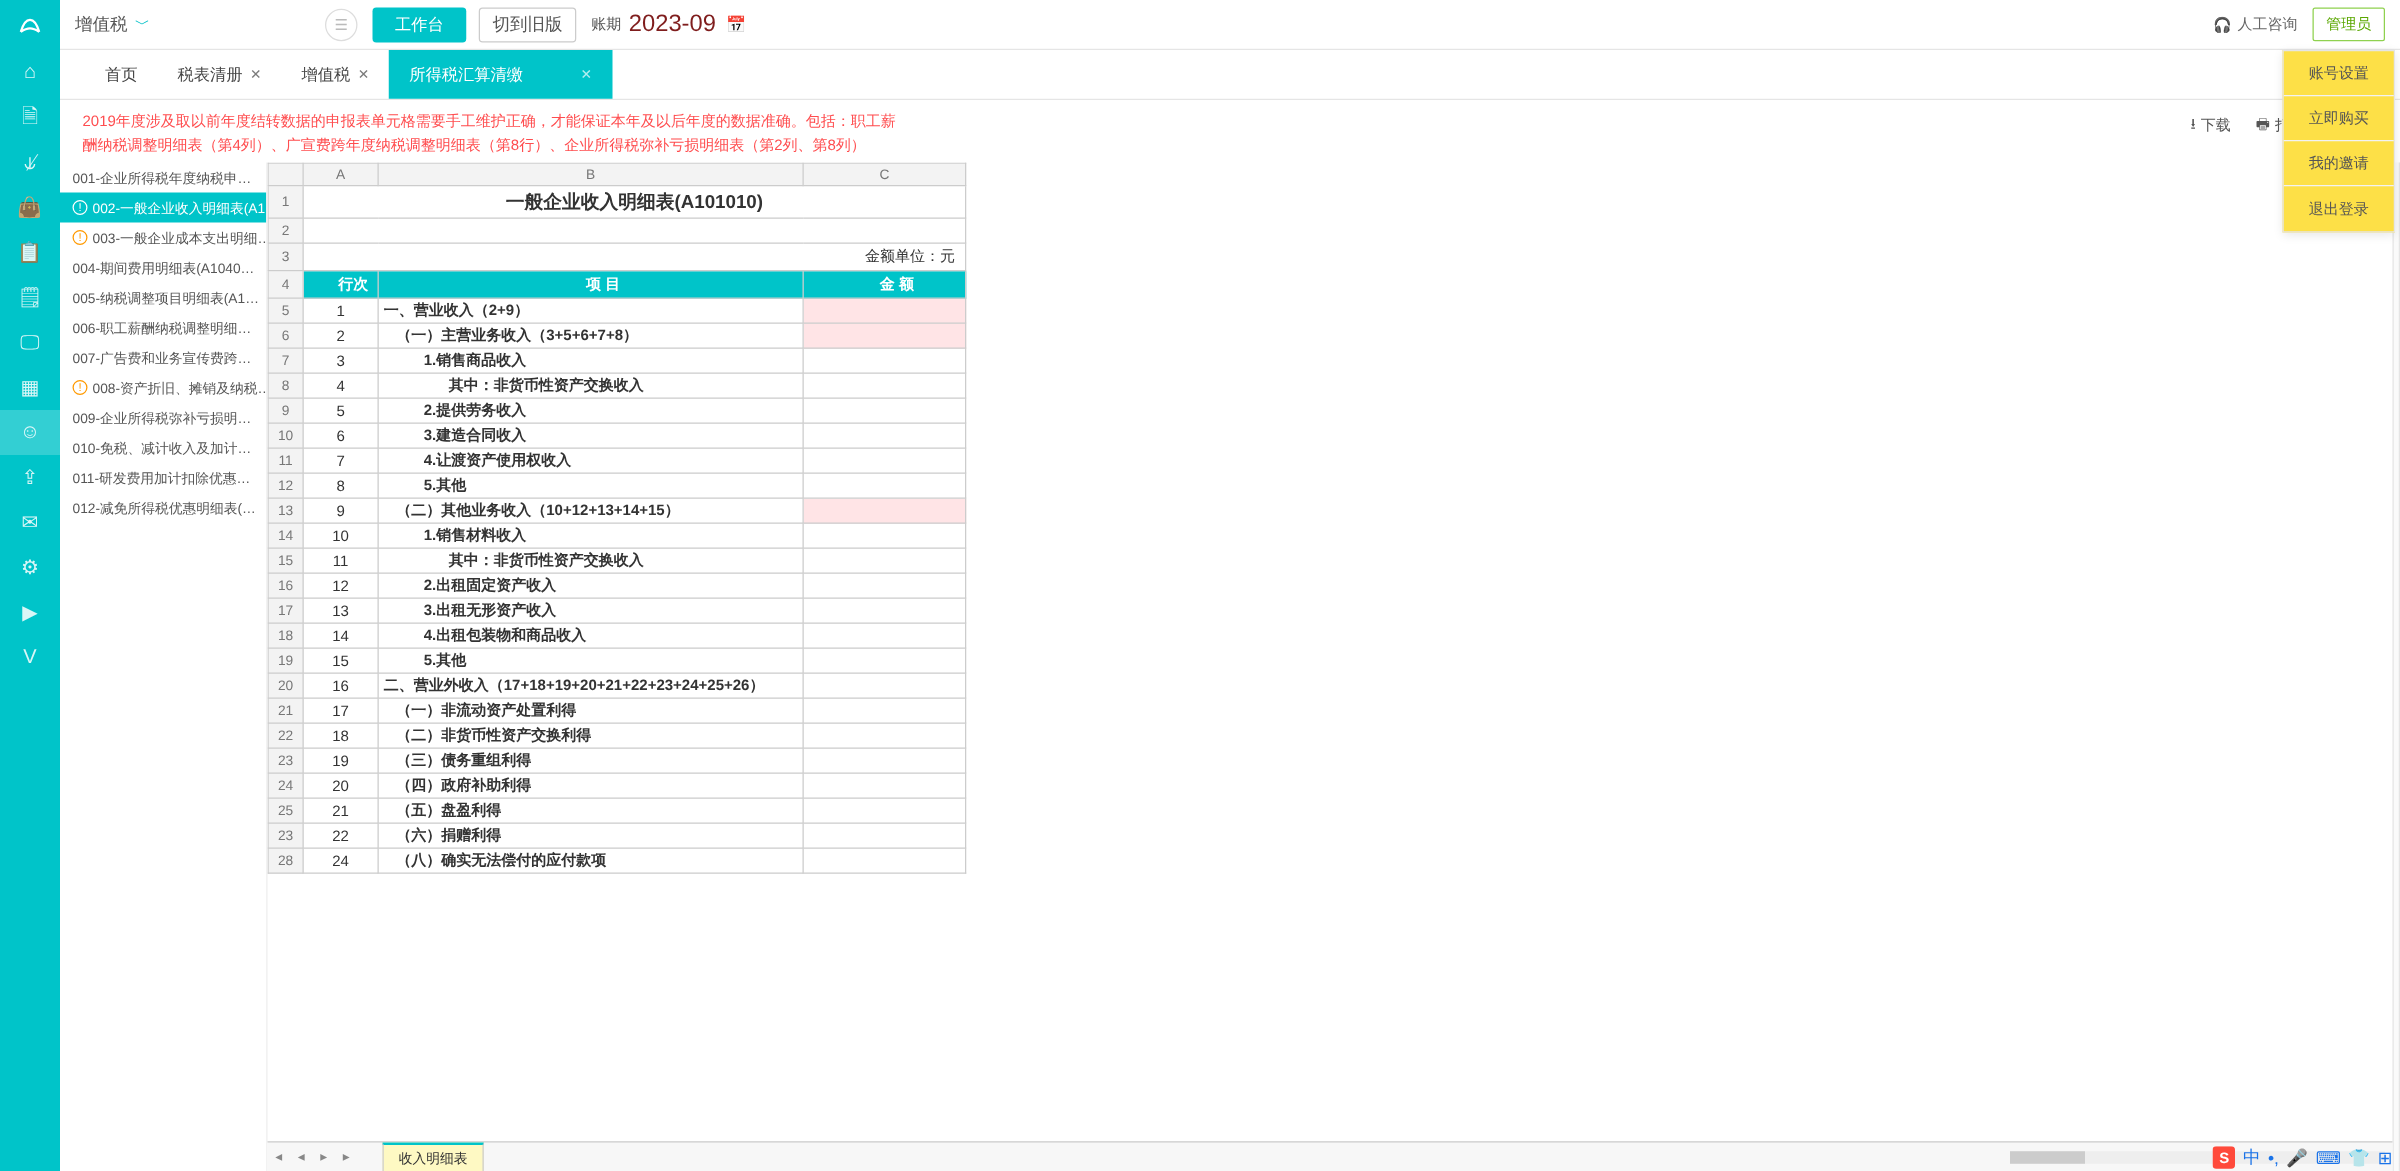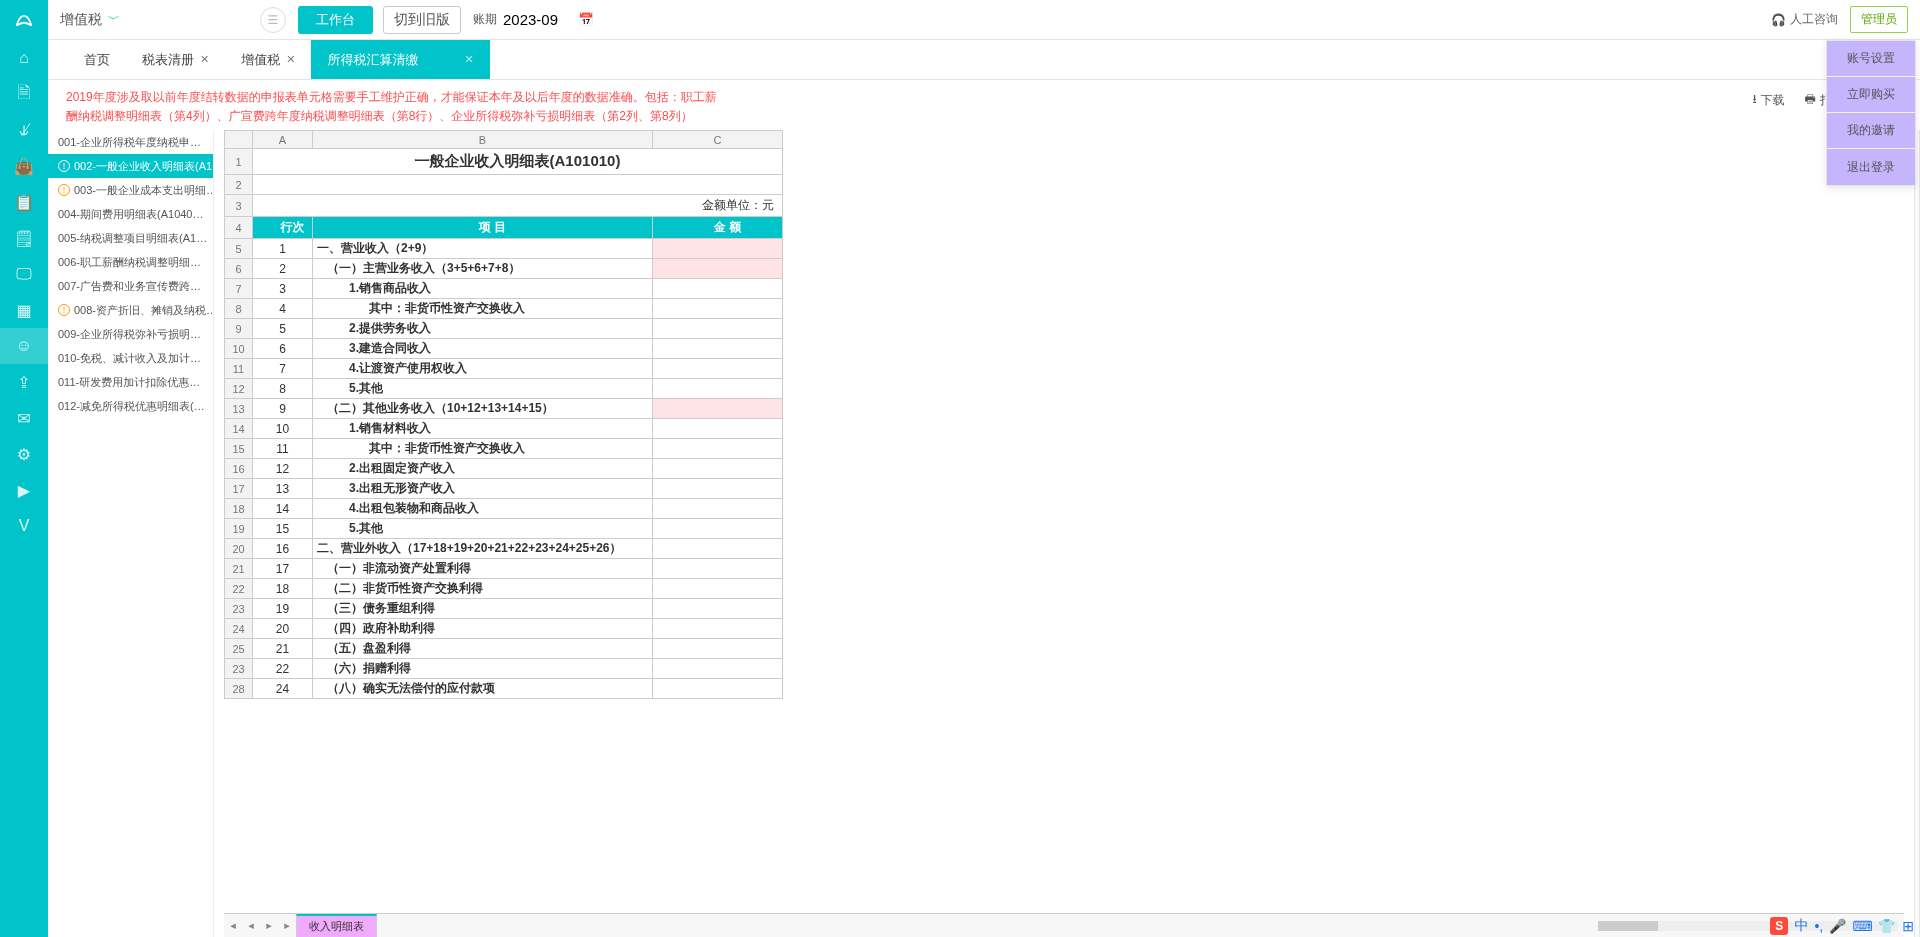--- a/index.html
+++ b/index.html
@@ -15,38 +15,38 @@
     
     .main { flex:1; display:flex; flex-direction:column; min-width:0; position:relative; }
     
     .topbar { height:40px; display:flex; align-items:center; padding:0 12px; border-bottom:1px solid #e5e5e5; background:#fff; }
     .crumb { font-size:14px; color:#555; margin-right:140px; display:flex; align-items:center; }
     .crumb .chev { margin-left:6px; color:#00c0c7; font-size:12px; }
     .circle-btn { width:26px; height:26px; border-radius:50%; border:1px solid #ddd; display:flex; align-items:center; justify-content:center; margin-right:12px; color:#bbb; }
     .tb-btn { padding:5px 18px; background:#00c4c9; color:#fff; border-radius:3px; font-size:13px; margin-right:10px; cursor:pointer; }
     .tb-outl { padding:4px 10px; border:1px solid #ccc; border-radius:3px; font-size:14px; margin-right:12px; cursor:pointer; color:#555; }
     .period-lbl { font-size:12px; color:#555; margin-right:6px; }
-    .period-val { font-size:15px; color:#000000; margin-right:20px; }
+    .period-val { font-size:19px; color:#7f1d1d; margin-right:8px; }
     .cal-icn { color:#00c4c9; font-size:13px; }
     .tb-spacer { flex:1; }
     .consult { display:flex; align-items:center; gap:4px; color:#666; font-size:12px; margin-right:12px; cursor:pointer; }
     .admin-btn { padding:4px 10px; border:1px solid #8fd14f; color:#5aa700; border-radius:2px; font-size:12px; cursor:pointer; }
     
     .tabs { height:40px; display:flex; align-items:stretch; padding-left:20px; border-bottom:1px solid #e5e5e5; background:#fff; }
     .tab { display:flex; align-items:center; padding:0 16px; font-size:13px; color:#444; cursor:pointer; }
     .tab.active { background:#00c4c9; color:#fff;gap:40px; }
     .tab .close { margin-left:6px; font-size:11px; opacity:.7; }
     
     .notice-row { display:flex; align-items:flex-start; padding:8px 18px 4px 18px; }
     .notice { color:#ff4d4f; font-size:12px; line-height:1.6; max-width:660px; }
     .act-spacer { flex:1; }
     .acts { display:flex; align-items:center; gap:20px; color:#555; font-size:12px; padding-top:2px; }
     .acts .act { display:flex; align-items:center; gap:4px; cursor:pointer; }
     
-    .content { flex:1; display:flex; min-height:0;gap:10px; }
+    .content { flex:1; display:flex; min-height:0; }
     .forms-list { width:166px; border-right:1px solid #eee; overflow:hidden; }
     .forms-list .itm { height:24px; display:flex; align-items:center; padding:0 6px 0 10px; font-size:11px; color:#555; white-space:nowrap; overflow:hidden; text-overflow:ellipsis; cursor:pointer; }
     .forms-list .itm .warn { width:12px; height:12px; border:1px solid #ff9a00; border-radius:50%; color:#ff9a00; font-size:9px; display:inline-flex; align-items:center; justify-content:center; margin-right:4px; flex-shrink:0; }
     .forms-list .itm.sel { background:#00c4c9; color:#fff; }
     .forms-list .itm.sel .warn { border-color:#fff; color:#fff; }
     
     .sheet-wrap { flex:1; display:flex; flex-direction:column; min-width:0; position:relative; }
     .sheet-scroll { flex:1; overflow:auto; }
     table.sheet { border-collapse:collapse; font-size:12px; }
     table.sheet th, table.sheet td { border:1px solid #ccc; height:20px; padding:0 4px; background:#fff; }
@@ -60,32 +60,32 @@
     .col-item { width:340px;font-weight:bold; }
     .col-amt { width:130px; }
     .pink { background:#ffe4e6 !important; }
     .ind1 { padding-left:14px !important; }
     .ind2 { padding-left:36px !important; }
     .ind3 { padding-left:56px !important; }
     .sep { width:6px; background:#fafafa; border-left:1px solid #e5e5e5; border-right:1px solid #e5e5e5; }
     
     .sheet-tabs { height:24px; display:flex; align-items:center; border-top:1px solid #ccc; background:#f7f7f7; font-size:11px; }
     .sheet-tabs .nav { width:18px; text-align:center; color:#888; cursor:pointer; }
-    .sheet-tabs .stab { padding:3px 12px; background:#f0abfc; border:1px solid #ccc; border-bottom:none; border-top:2px solid #00c4c9; margin-left:0; cursor:pointer; }
+    .sheet-tabs .stab { padding:3px 12px; background:#fef9c3; border:1px solid #ccc; border-bottom:none; border-top:2px solid #00c4c9; margin-left:20px; cursor:pointer; }
     .sheet-tabs .hscroll { flex:1; display:flex; align-items:center; justify-content:flex-end; padding-right:6px; }
     .sheet-tabs .hbar { height:10px; width:300px; background:#eee; position:relative; }
     .sheet-tabs .hbar .thumb { position:absolute; left:0; top:0; height:100%; width:60px; background:#ccc; }
     
     .year-rail { width:58px; border-left:1px solid #e5e5e5; display:flex; flex-direction:column; align-items:center; padding-top:62px; gap:6px; }
     .year-rail .yr { width:48px; height:22px; display:flex; align-items:center; justify-content:center; font-size:12px; color:#bfbfbf; border-radius:11px; cursor:pointer; }
     .year-rail .yr.cur { color:#333; }
     .year-rail .yr.sel { background:#00c4c9; color:#fff; }
     .year-rail .more { width:22px; height:22px; border-radius:50%; background:#00c4c9; color:#fff; display:flex; align-items:center; justify-content:center; font-size:12px; cursor:pointer; margin-top:4px; }
     
-    .acct-menu { position:absolute; top:40px; right:4px; width:90px; background:#c4b5fd; border:1px solid #e5e5e5; box-shadow:0 2px 8px rgba(0,0,0,.1); z-index:50; }
+    .acct-menu { position:absolute; top:40px; right:4px; width:90px; background:#fde047; border:1px solid #e5e5e5; box-shadow:0 2px 8px rgba(0,0,0,.1); z-index:50; }
     .acct-menu .mi { height:36px; display:flex; align-items:center; justify-content:center; font-size:12px; color:#555; cursor:pointer; border-bottom:1px solid #f2f2f2; }
     .acct-menu .mi:last-child { border-bottom:none; }
     
     .ime { position:fixed; bottom:2px; right:6px; display:flex; align-items:center; gap:6px; font-size:12px; }
     .ime .sg { width:18px; height:18px; background:#ff4a3b; color:#fff; display:flex; align-items:center; justify-content:center; border-radius:3px; font-weight:bold; }
     .ime .ic { color:#1a73e8; font-size:14px; }
   </style>
 </head>
 <body>
 

